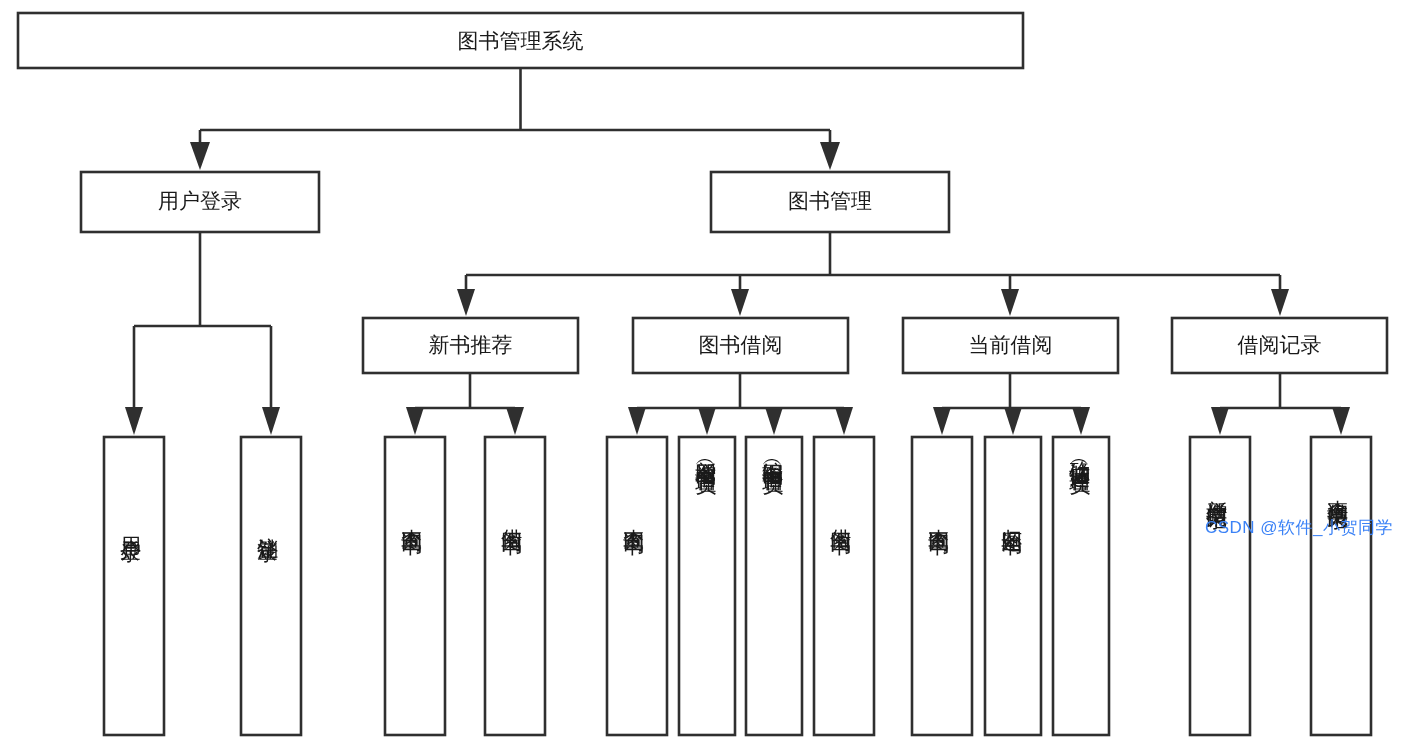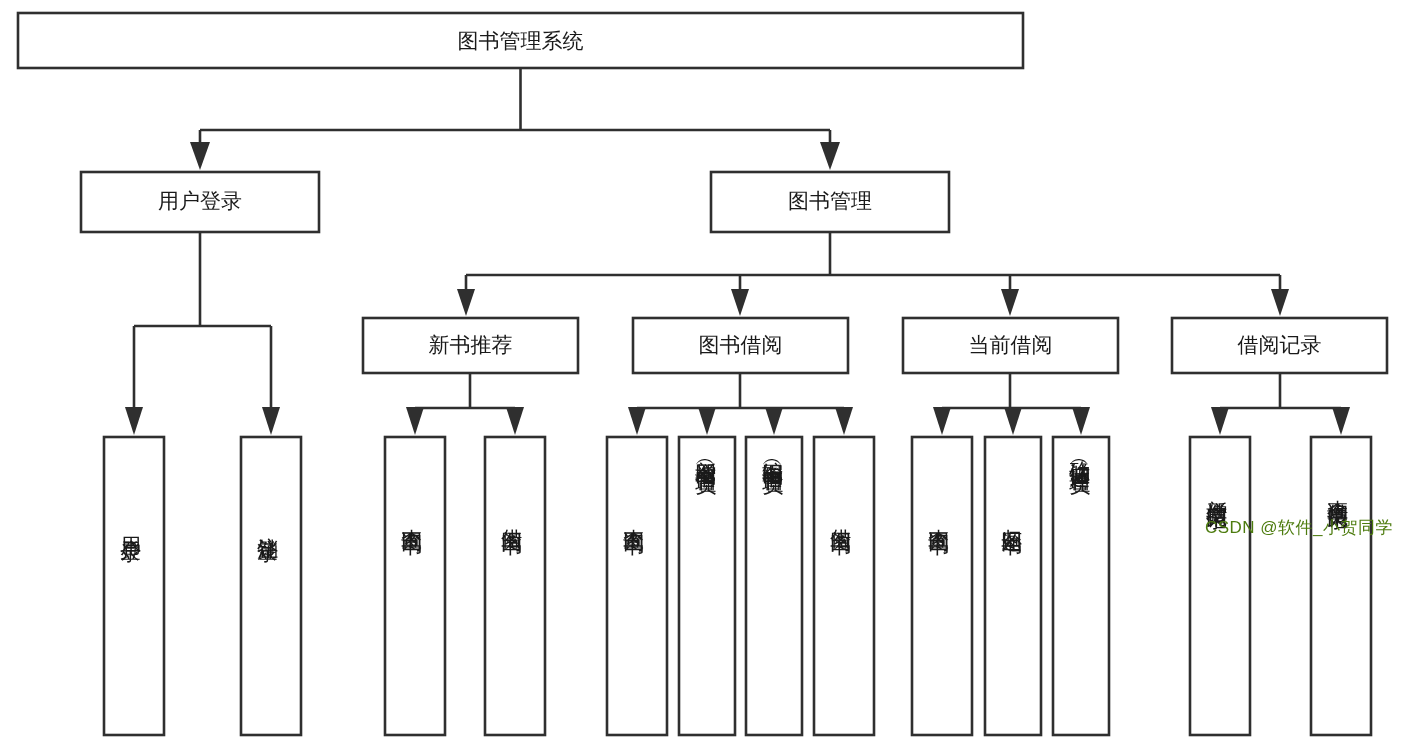--- a/index.html
+++ b/index.html
@@ -59,21 +59,21 @@
     letter-spacing: 2px;
     white-space: nowrap;
     pointer-events: none;
   }
   .watermark {
     position: absolute;
     right: 12px;
     bottom: 6px;
     font-family: "Liberation Sans", sans-serif;
     font-size: 17px;
-    color: #4d7c0f;
+    color: #3b82f6;
     letter-spacing: 0.5px;
     white-space: nowrap;
   }
 </style>
 </head>
 <body>
 
 <div id="diagram-root">
 
   <svg class="flow" viewBox="0 0 1405 747">

